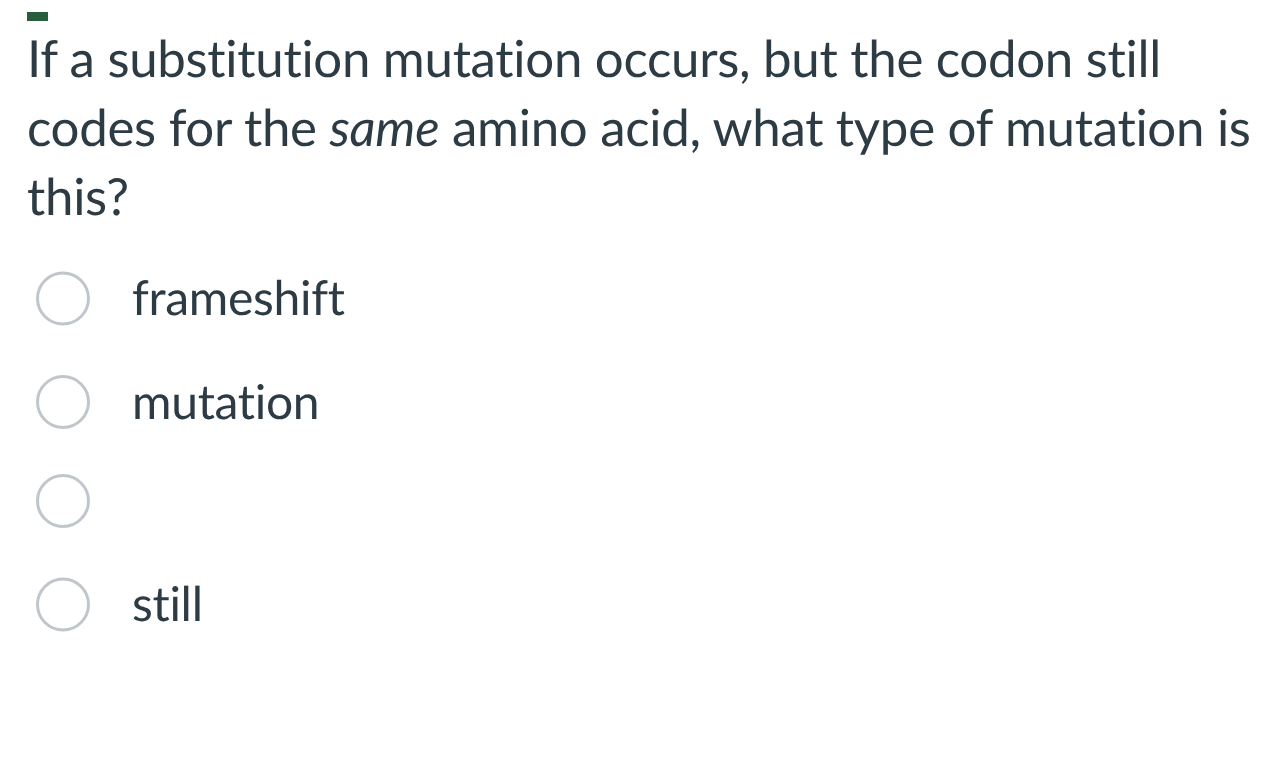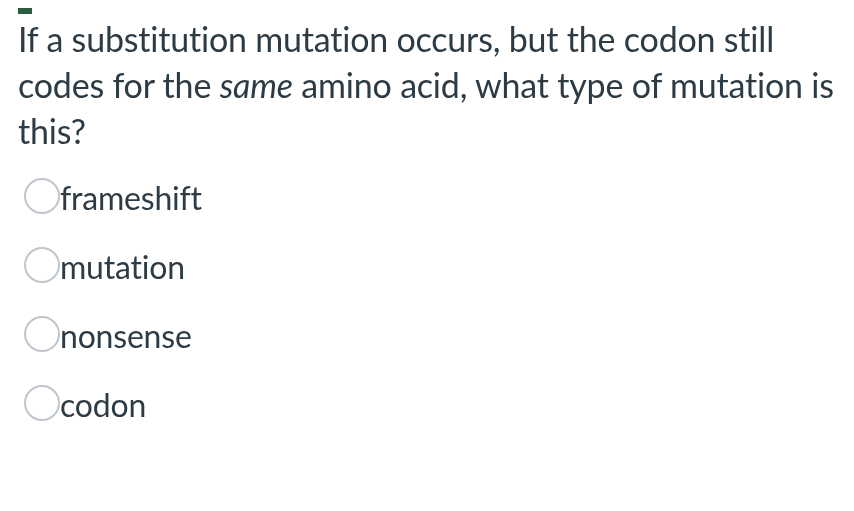--- a/index.html
+++ b/index.html
@@ -33,21 +33,22 @@
       font-style: italic;
     }
     .options {
       display: flex;
       flex-direction: column;
       gap: 30px;
       padding-left: 6px;
     }
     .option {
       display: flex;
-      align-items: flex-start;
+      align-items: flex-end;
+      gap: 28px;
       cursor: pointer;
     }
     .radio-circle {
       width: 36px;
       height: 36px;
       border: 2.5px solid #c0c6cc;
       border-radius: 50%;
       flex-shrink: 0;
     }
     .option-label {
@@ -70,19 +71,18 @@
   <div class="option">
     <div class="radio-circle"></div>
     <span class="option-label">frameshift</span>
   </div>
   <div class="option">
     <div class="radio-circle"></div>
     <span class="option-label">mutation</span>
   </div>
   <div class="option">
     <div class="radio-circle"></div>
-    <span class="option-label">nonsense</span>
   </div>
   <div class="option">
     <div class="radio-circle"></div>
-    <span class="option-label">codon</span>
+    <span class="option-label">still</span>
   </div>
 </div>
 
 </body></html>

